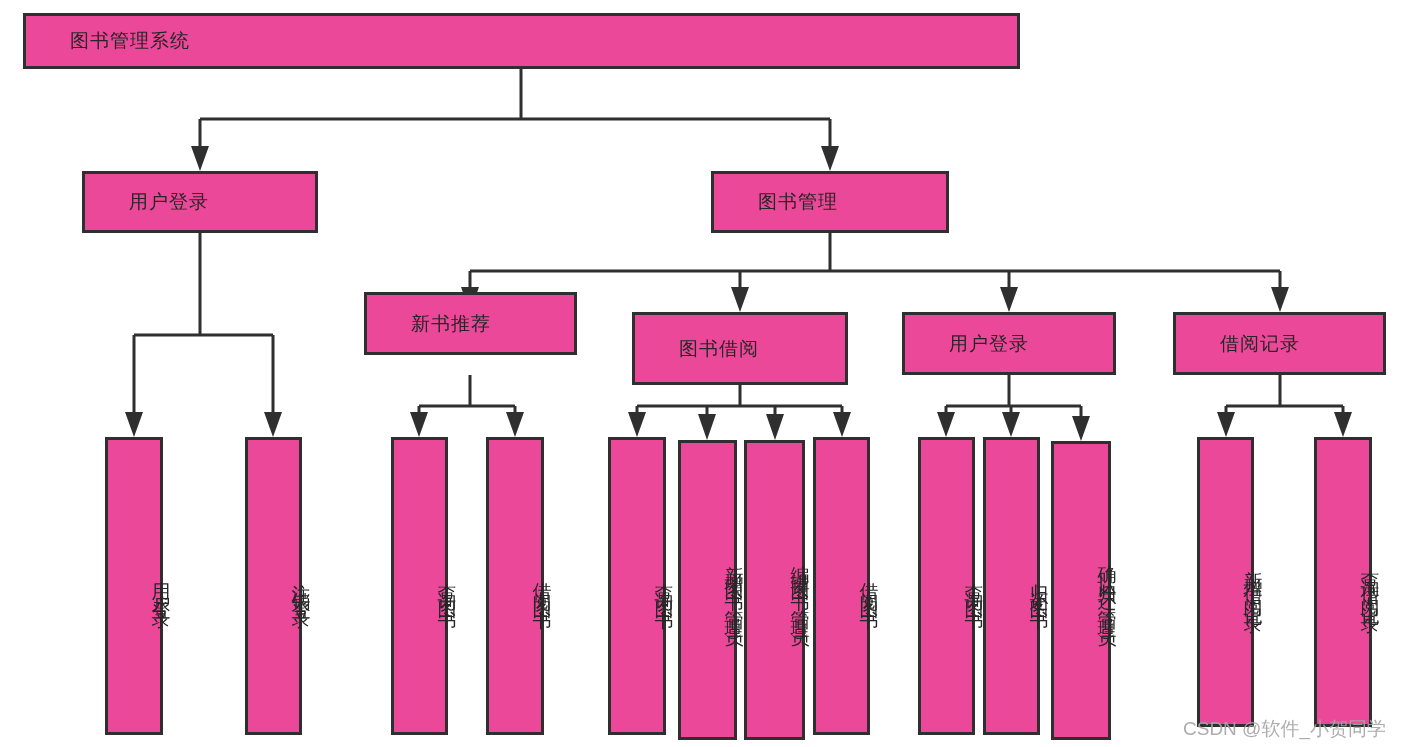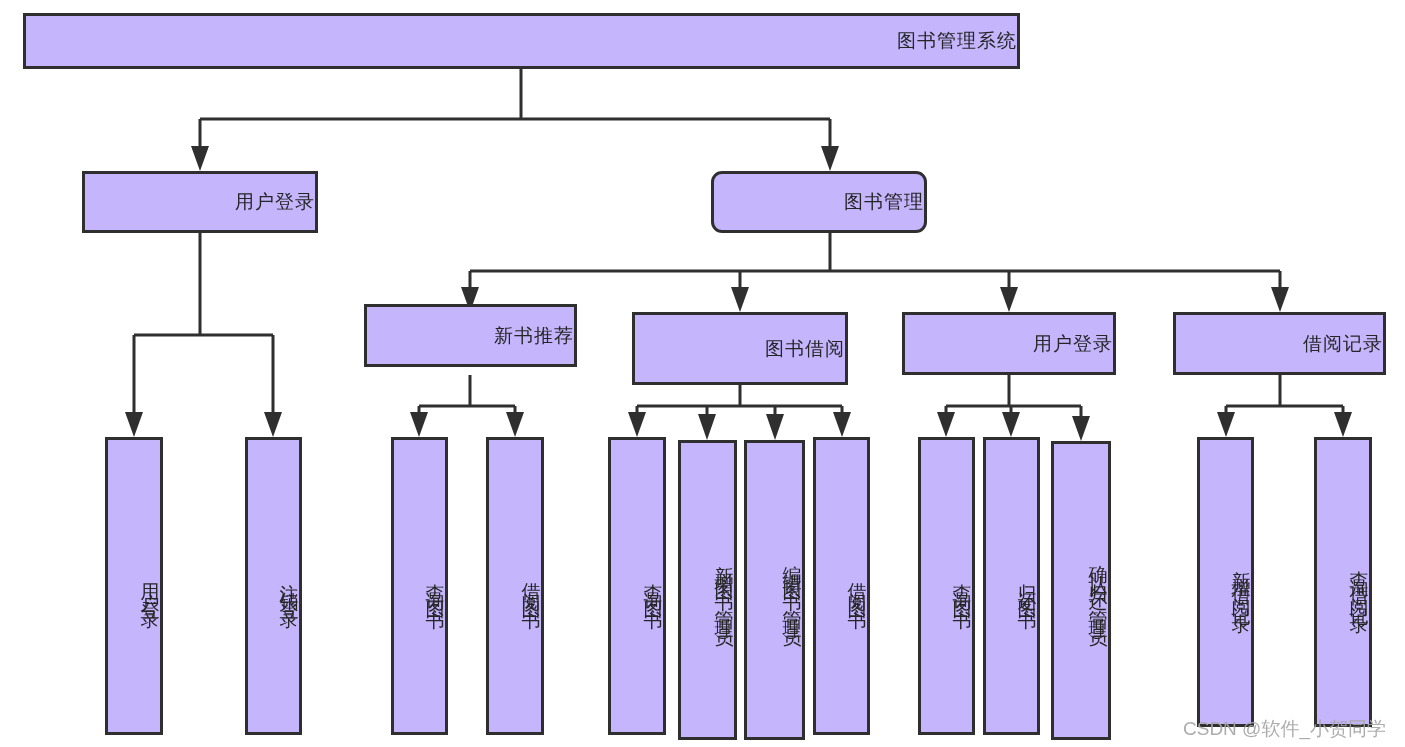--- a/index.html
+++ b/index.html
@@ -14,25 +14,26 @@
   .connectors {
     position: absolute;
     left: 0; top: 0;
     width: 1405px; height: 747px;
     z-index: 1;
   }
   .node {
     position: absolute;
     box-sizing: border-box;
     border: 3px solid #2f2f2f;
-    background: #c4b5fd;
+    background: #ec4899;
     display: flex;
     align-items: center;
-    justify-content: flex-end;
+    justify-content: flex-start;
     z-index: 2;
+    padding-left: 44px;
   }
   .hlabel {
     font-size: 19px;
     color: #262626;
     letter-spacing: 1px;
     white-space: nowrap;
   }
   .vlabel {
     writing-mode: vertical-rl;
     text-orientation: mixed;
@@ -109,25 +110,25 @@
     </g>
   </svg>
 
   <div class="node" style="left:23px;top:13px;width:997px;height:56px;">
     <span class="hlabel">图书管理系统</span>
   </div>
 
   <div class="node" style="left:82px;top:171px;width:236px;height:62px;">
     <span class="hlabel">用户登录</span>
   </div>
-  <div class="node" style="left:711px;top:171px;width:216px;height:62px;border-radius:11px;">
+  <div class="node" style="left:711px;top:171px;width:238px;height:62px;">
     <span class="hlabel">图书管理</span>
   </div>
 
-  <div class="node" style="left:364px;top:304px;width:213px;height:63px;">
+  <div class="node" style="left:364px;top:292px;width:213px;height:63px;">
     <span class="hlabel">新书推荐</span>
   </div>
   <div class="node" style="left:632px;top:312px;width:216px;height:73px;">
     <span class="hlabel">图书借阅</span>
   </div>
   <div class="node" style="left:902px;top:312px;width:214px;height:63px;">
     <span class="hlabel">用户登录</span>
   </div>
   <div class="node" style="left:1173px;top:312px;width:213px;height:63px;">
     <span class="hlabel">借阅记录</span>

